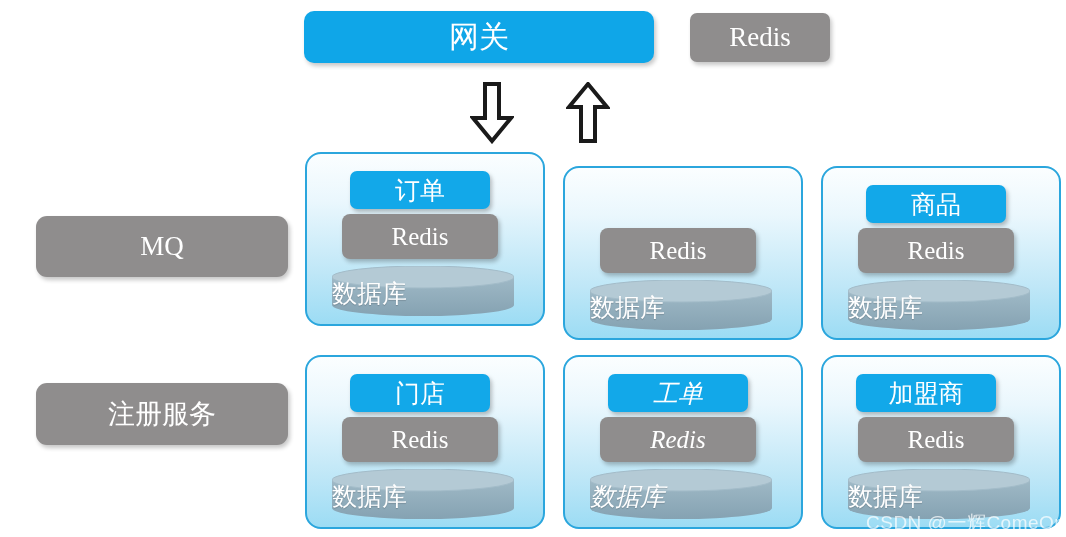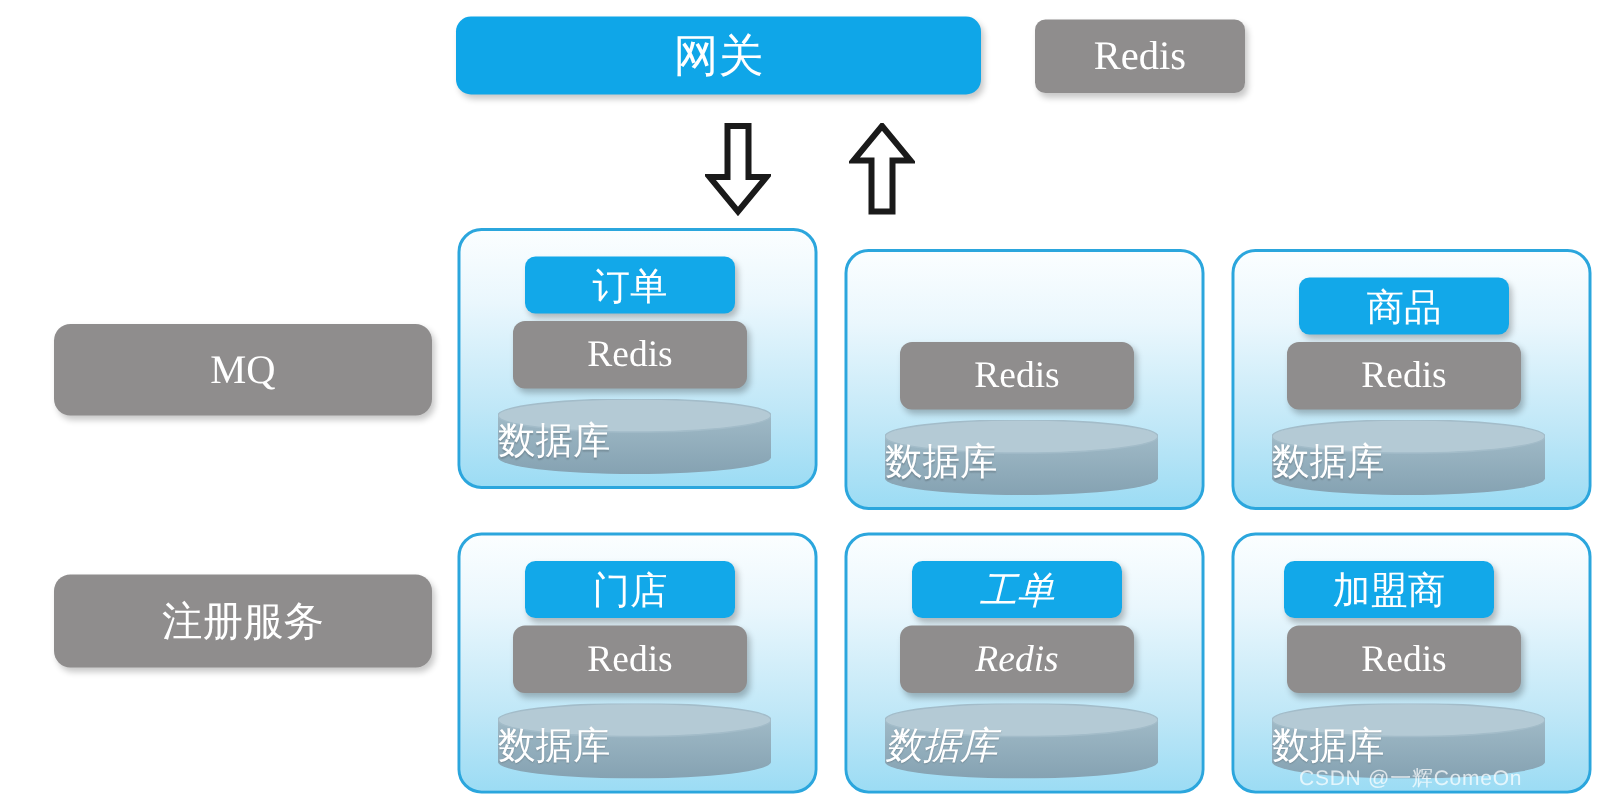--- a/index.html
+++ b/index.html
@@ -138,21 +138,21 @@
     white-space: nowrap;
     text-shadow: 0 1px 1px rgba(0,0,0,0.18);
   }
 
   
   #watermark {
     position: absolute;
     left: 866px;
     top: 510px;
     font-family: "Liberation Sans", sans-serif;
-    font-size: 14px;
+    font-size: 19px;
     color: rgba(255,255,255,0.72);
     white-space: nowrap;
     letter-spacing: 0.5px;
   }
 </style>
 </head>
 <body>
 
 <div id="canvas">
 

